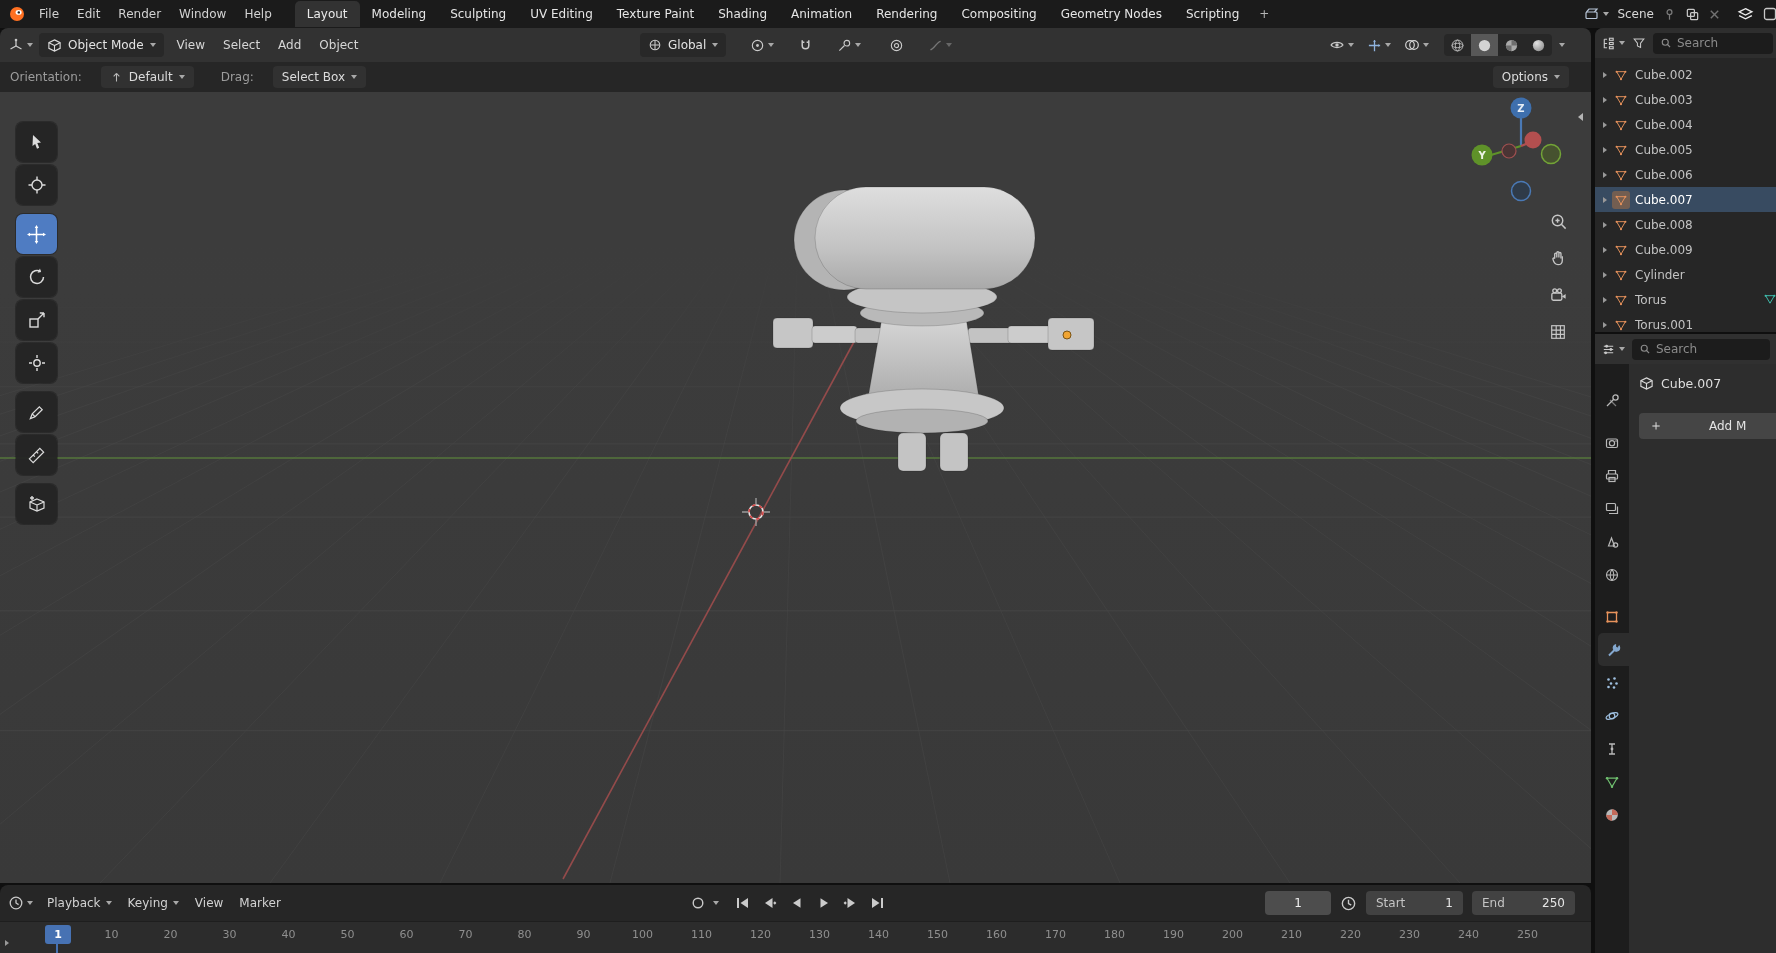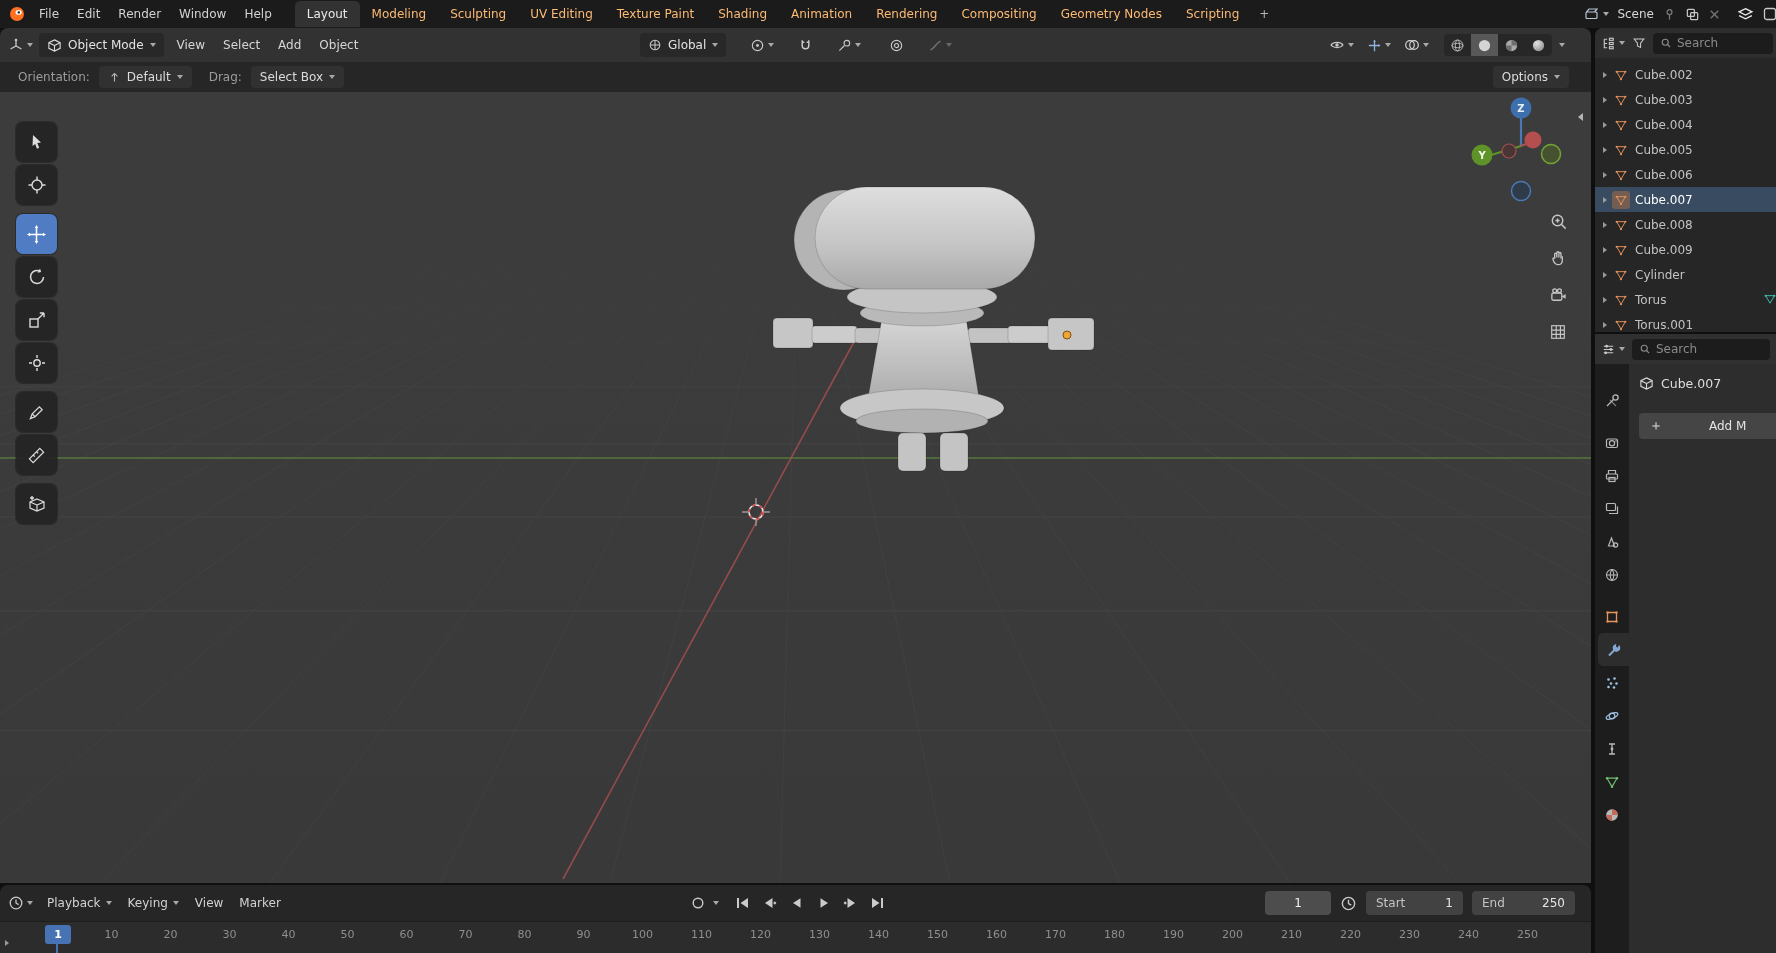--- a/index.html
+++ b/index.html
@@ -10,41 +10,41 @@
 svg.i{display:block;flex:none}
 .chev{width:0;height:0;border-left:3.5px solid transparent;border-right:3.5px solid transparent;border-top:4.5px solid #a8a8a8;display:inline-block;flex:none}
 .chev-r{width:0;height:0;border-top:3.5px solid transparent;border-bottom:3.5px solid transparent;border-left:4.5px solid #999;display:inline-block;flex:none}
 .chev-l{width:0;height:0;border-top:4.5px solid transparent;border-bottom:4.5px solid transparent;border-right:5px solid #b5b5b5;display:inline-block}
 
 
 #topbar{left:0;top:0;width:1776px;height:28px;background:#1b1b1b;display:flex;align-items:center;padding:0 6px}
 #topbar .menu{padding:0 9px;line-height:28px;color:#d2d2d2;white-space:nowrap}
 #logo{margin:0 4px 0 2px}
 #tabs{display:flex;align-items:center;height:24px;margin-left:14px}
-.tab{padding:6px 12px 6px;border-radius:5px 5px 0 0;color:#fdba74;white-space:nowrap}
+.tab{padding:6px 12px 6px;border-radius:5px 5px 0 0;color:#e5e5e5;white-space:nowrap}
 .tab.active{background:#323232;color:#eaeaea}
 .tab.plus{color:#b5b5b5;padding:6px 8px}
 #topbar-right{margin-left:auto;display:flex;align-items:center;gap:8px;padding-right:0;white-space:nowrap}
 #topbar-right .scene-label{color:#d8d8d8;margin-right:0}
 
 
 #vheader{left:0;top:28px;width:1591px;height:34px;background:#323232;display:flex;align-items:center;padding:0 8px;border-radius:8px 8px 0 0}
 .pill{display:flex;align-items:center;gap:6px;background:#282828;border-radius:4px;height:24px;padding:0 8px;white-space:nowrap}
 .pill .lbl{color:#e2e2e2}
 .icon-group{display:flex;align-items:center;gap:3px}
 .hmenu{padding:0 9px;line-height:34px;color:#d6d6d6;white-space:nowrap}
 #vmid{position:absolute;left:640px;top:0;height:34px;display:flex;align-items:center;gap:24px}
 #vright{position:absolute;right:26px;top:0;height:34px;display:flex;align-items:center;gap:13px}
 .seg{display:flex;background:#272727;border-radius:4px;overflow:hidden}
 .seg .sbtn{width:27px;height:22px;display:flex;align-items:center;justify-content:center}
 .seg .sbtn.active{background:#585858}
 .dim{opacity:.45}
 
 
-#toolsrow{left:0;top:62px;width:1591px;height:30px;background:#262626;display:flex;align-items:center;padding:0 18px;gap:9px}
+#toolsrow{left:0;top:62px;width:1591px;height:30px;background:#262626;display:flex;align-items:center;padding:0 10px;gap:19px}
 .tslabel{color:#9c9c9c;white-space:nowrap}
 .pill2{display:flex;align-items:center;gap:6px;background:#313131;border-radius:4px;height:22px;padding:0 9px;color:#dcdcdc;white-space:nowrap}
 #options-pill{position:absolute;right:22px}
 
 
 #viewport{left:0;top:92px;width:1591px;height:791px;background:linear-gradient(#3d3d3d,#393939)}
 #vp-grid,#char,#cursor3d{position:absolute}
 .vp-text{position:absolute;left:80px;top:8px;line-height:22px;color:#d5d5d5;font-size:12.5px;text-shadow:0 1px 2px rgba(0,0,0,.45)}
 .vp-text .l2{color:#ececec}
 .tool-col{position:absolute;left:16px;top:30px;display:flex;flex-direction:column}

